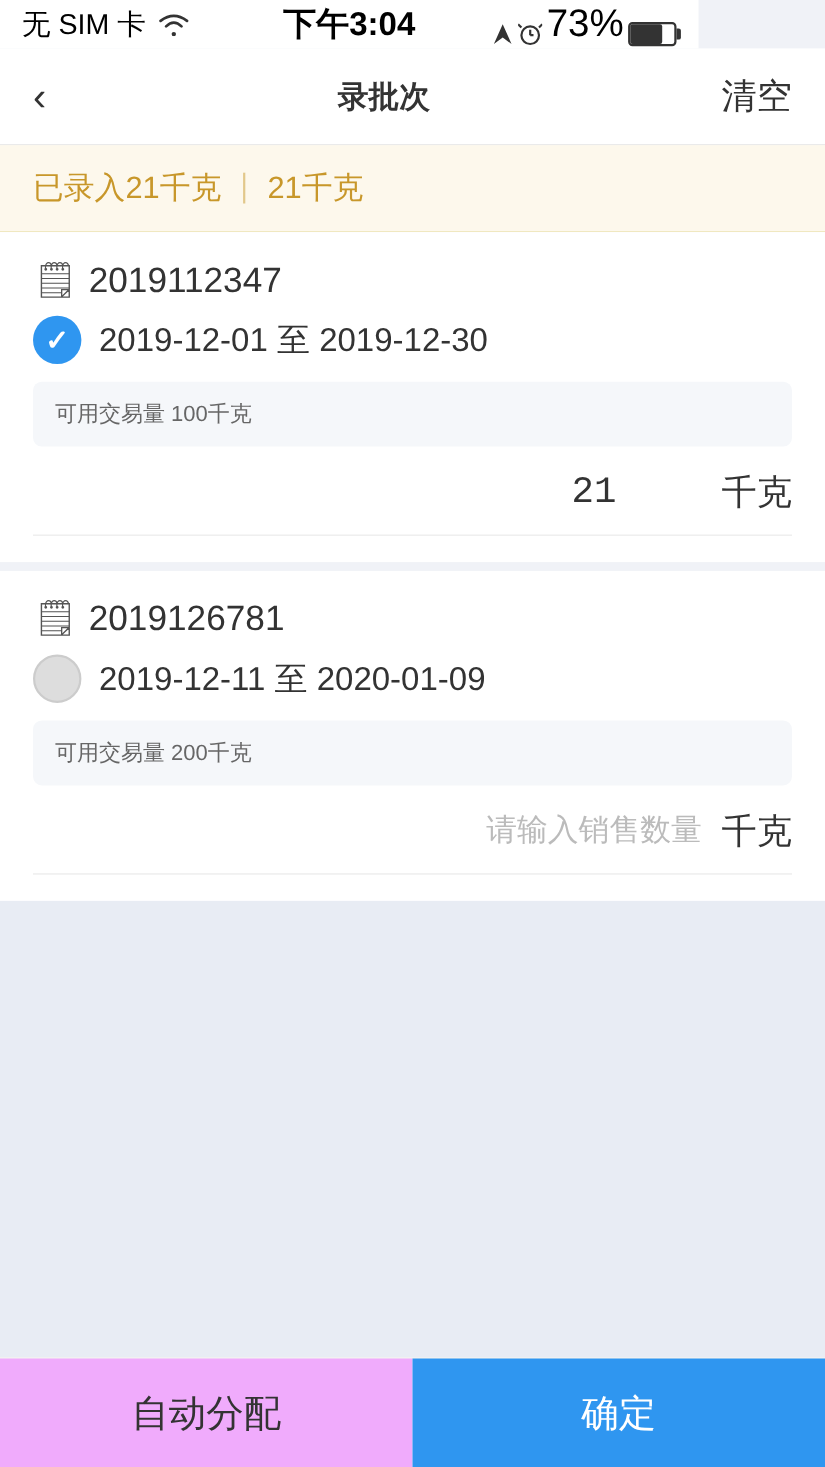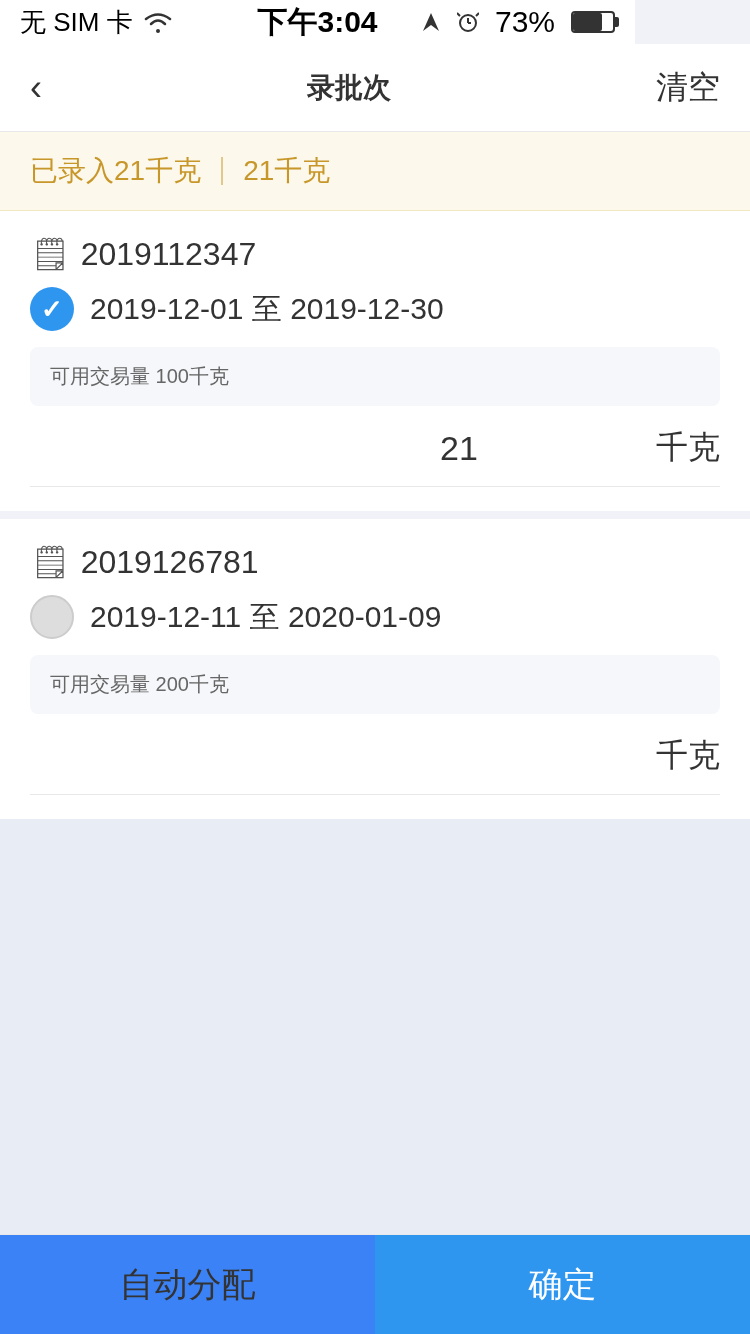--- a/index.html
+++ b/index.html
@@ -33,23 +33,23 @@
     }
     .status-bar-center {
       position: absolute;
       left: 50%;
       transform: translateX(-50%);
       font-size: 30px;
       font-weight: 600;
     }
     .status-bar-right {
       display: flex;
-      align-items: center;
-      gap: 16px;
-      font-size: 30px;
+      align-items: flex-end;
+      gap: 4px;
+      font-size: 35px;
     }
     .battery-icon {
       width: 44px;
       height: 22px;
       border: 2px solid #333;
       border-radius: 4px;
       position: relative;
       display: flex;
       align-items: center;
     }
@@ -192,28 +192,29 @@
 
     .batch-quantity-row {
       display: flex;
       align-items: center;
       justify-content: flex-end;
       gap: 16px;
       padding-bottom: 16px;
       border-bottom: 1px solid #e8e8e8;
     }
     .quantity-input {
-      text-align: left;
+      text-align: center;
       font-size: 34px;
       color: #333;
       font-weight: 500;
       border: none;
       outline: none;
       background: transparent;
       width: 200px;
+      font-family: Liberation Mono, monospace;
     }
     .quantity-input::placeholder {
       color: #bbb;
       font-size: 28px;
     }
     .quantity-unit {
       font-size: 32px;
       color: #333;
       font-family: Liberation Mono, monospace;
     }
@@ -229,21 +230,21 @@
       background: #fff;
       border-top: 1px solid #e8e8e8;
     }
     .btn-auto {
       flex: 1;
       display: flex;
       align-items: center;
       justify-content: center;
       font-size: 34px;
       color: #333;
-      background: #3b82f6;
+      background: #f0abfc;
       border: none;
       cursor: pointer;
     }
     .btn-confirm {
       flex: 1;
       display: flex;
       align-items: center;
       justify-content: center;
       font-size: 34px;
       color: #fff;
@@ -326,20 +327,21 @@
     <span class="batch-id">2019126781</span>
   </div>
   <div class="batch-date-row">
     <div class="batch-checkbox unchecked">
       <span class="checkmark"></span>
     </div>
     <span class="batch-date">2019-12-11 至 2020-01-09</span>
   </div>
   <div class="batch-available">可用交易量 200千克</div>
   <div class="batch-quantity-row">
+    <input type="text" class="quantity-input" placeholder="请输入销售数量" style="">
     <span class="quantity-unit">千克</span>
   </div>
 </div>
 
 <div class="gray-area"></div>
 
 <div class="bottom-buttons">
   <button class="btn-auto">自动分配</button>
   <button class="btn-confirm">确定</button>
 </div>

